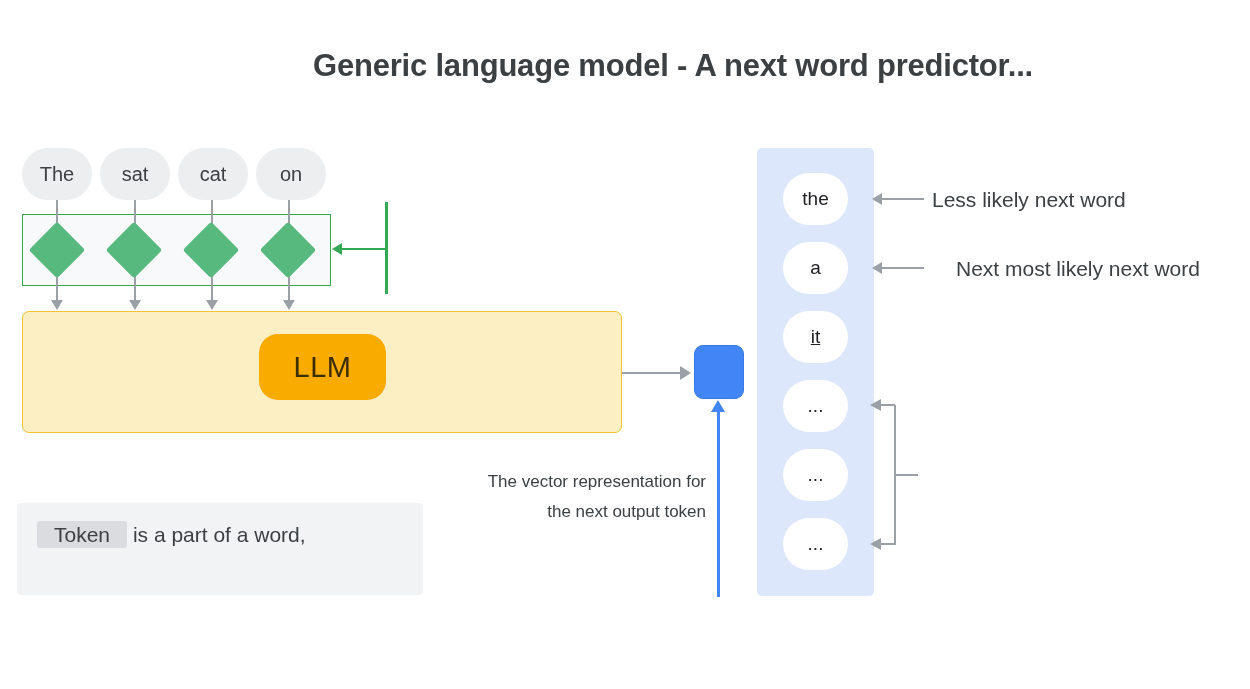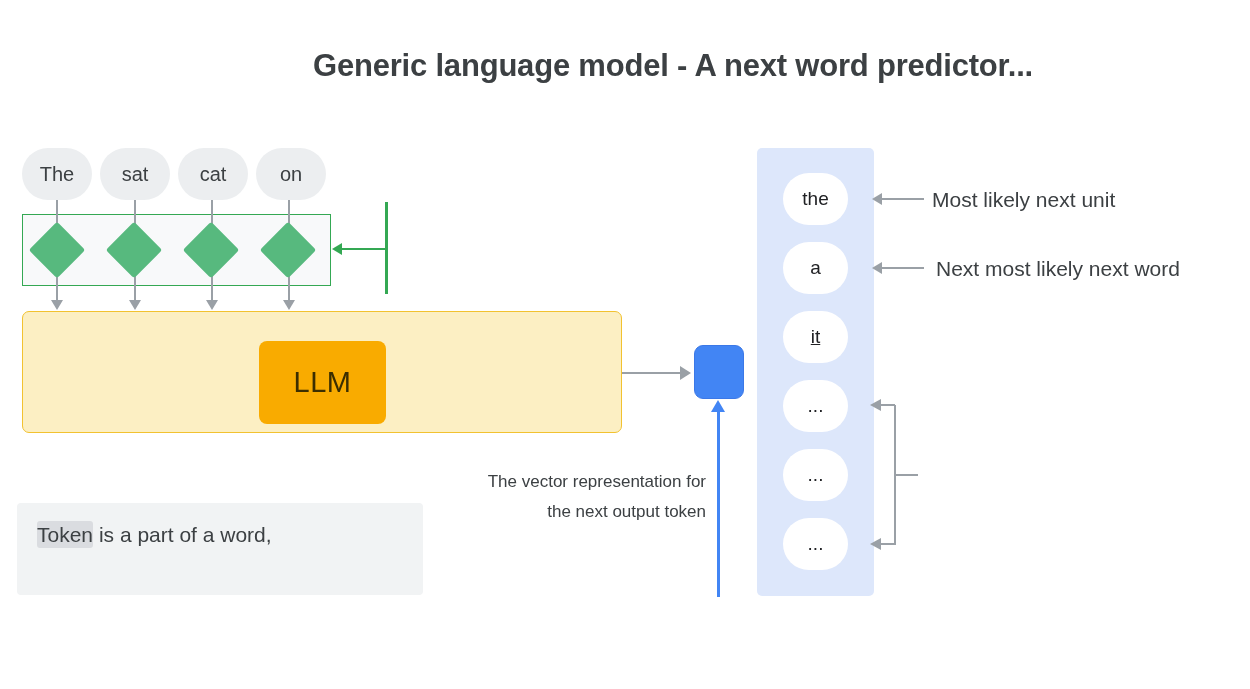--- a/index.html
+++ b/index.html
@@ -82,25 +82,25 @@
     top: 311px;
     width: 600px;
     height: 122px;
     background: #fcefc3;
     border: 1.6px solid #f2c230;
     border-radius: 7px;
     box-sizing: border-box;
   }
   .llm-inner {
     left: 259px;
-    top: 341px;
+    top: 334px;
     width: 127px;
-    height: 83px;
+    height: 66px;
     background: #f9ab00;
-    border-radius: 8px;
+    border-radius: 19px;
     display: flex;
     align-items: center;
     justify-content: center;
     font-size: 29px;
     color: #3c2e00;
     letter-spacing: 0.5px;
   }
 
   
   .green-bar {
@@ -287,21 +287,21 @@
   .callout-text {
     left: 37px;
     top: 517px;
     width: 380px;
     font-size: 21px;
     line-height: 35px;
     color: #3c4043;
   }
   .kw {
     background: #dadce0;
-    padding: 2px 0;
+    padding: 2px 17px;
     border-radius: 3px;
   }
 </style>
 </head>
 <body>
 
 <div id="slide">
 
   <div class="abs title">Generic language model - A next word predictor...</div>
 
@@ -359,25 +359,25 @@
   <div class="abs out-panel"></div>
   <div class="abs out-chip" style="top:173px;">the</div>
   <div class="abs out-chip" style="top:242px;">a</div>
   <div class="abs out-chip" style="top:311px;text-decoration:underline;">it</div>
   <div class="abs out-chip" style="top:380px;">...</div>
   <div class="abs out-chip" style="top:449px;">...</div>
   <div class="abs out-chip" style="top:518px;">...</div>
 
   <div class="abs lbl-arrow-head" style="left:872px; top:193px;"></div>
   <div class="abs lbl-line" style="left:882px; top:198px;"></div>
-  <div class="abs right-label" style="left:932px; top:188px;">Most likely next unit</div>
+  <div class="abs right-label" style="left:932px; top:188px;">Less likely next word</div>
 
   <div class="abs lbl-arrow-head" style="left:872px; top:262px;"></div>
   <div class="abs lbl-line" style="left:882px; top:267px;"></div>
-  <div class="abs right-label" style="left:936px; top:257px;">Next most likely next word</div>
+  <div class="abs right-label" style="left:956px; top:257px;">Next most likely next word</div>
 
   <div class="abs br-v"></div>
   <div class="abs br-h-top"></div>
   <div class="abs br-h-bot"></div>
   <div class="abs br-head-top"></div>
   <div class="abs br-head-bot"></div>
   <div class="abs br-tick"></div>
 
   <div class="abs callout"></div>
   <div class="abs callout-text">

